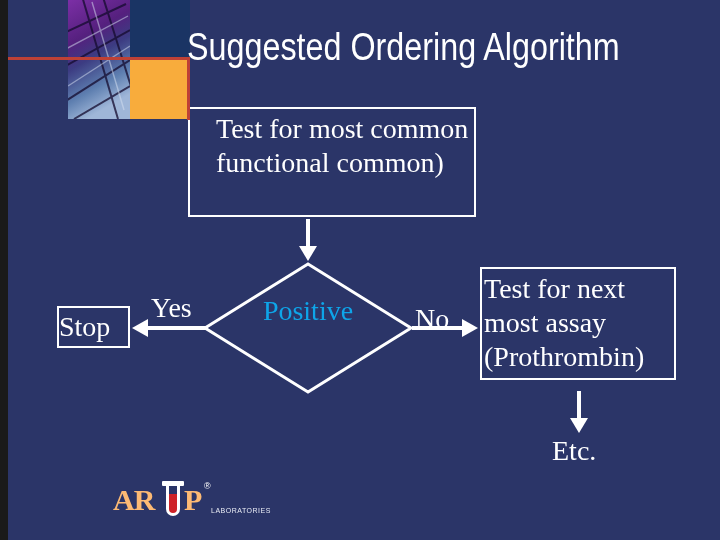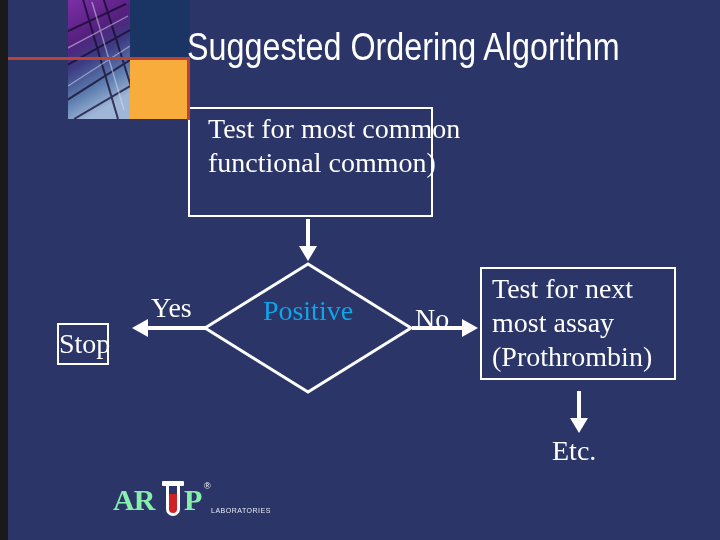--- a/index.html
+++ b/index.html
@@ -17,41 +17,41 @@
   
   .title {
     position:absolute; left:179px; top:27px; margin:0;
     font-family:"Liberation Sans", sans-serif; font-weight:400;
     font-size:38px; line-height:40px; color:#FFFFFF; white-space:nowrap;
     transform:scaleX(0.85); transform-origin:0 0;
   }
   
   .fc-text { font-size:28px; line-height:33px; color:#0ea5e9; }
   .box { position:absolute; box-sizing:border-box; border:2px solid #FFFFFF; }
-  .start-box { left:180px; top:107px; width:245px; height:110px; padding:3px 0 0 18px; }
+  .start-box { left:180px; top:107px; width:288px; height:110px; padding:3px 0 0 26px; }
   .start-box .line, .next-box .line { font-size:28px; line-height:34px; white-space:nowrap; }
-  .next-box { left:472px; top:267px; width:196px; height:113px; padding:3px 0 0 10px; }
-  .stop-box { left:49px; top:323px; width:52px; height:42px; text-align:left; }
+  .next-box { left:472px; top:267px; width:196px; height:113px; padding:3px 0 0 2px; }
+  .stop-box { left:49px; top:306px; width:73px; height:42px; text-align:left; }
   .stop-box .line { font-size:28px; line-height:37px; }
   .diamond-svg { position:absolute; left:194px; top:261px; }
   .diamond-label { position:absolute; left:194px; top:294px; width:212px; text-align:center; }
   .lbl { position:absolute; font-size:28px; line-height:30px; white-space:nowrap; }
   .lbl-yes { left:143px; top:293px; }
   .lbl-no  { left:407px; top:304px; }
   .lbl-etc { left:544px; top:436px; }
   .arrow { position:absolute; }
   .arr-1 { left:288px; top:218px; }
   .arr-left  { left:122px; top:316px; }
   .arr-right { left:404px; top:316px; }
   .arr-2 { left:559px; top:390px; }
   
   .logo { position:absolute; left:105px; top:479px; width:160px; height:46px; }
   .logo-ar, .logo-p {
     position:absolute; font-family:"Liberation Serif", serif; font-weight:bold;
-    font-size:30px; line-height:30px; letter-spacing:-1px; color:#86efac;text-align:center;
+    font-size:30px; line-height:30px; letter-spacing:-1px; color:#fdba74;text-align:center;
   }
   .logo-ar { left:0; top:6px; }
   .logo-p  { left:71px; top:6px; }
   .logo-reg { position:absolute; left:91px; top:2px; font-family:"Liberation Sans", sans-serif; font-size:9px; color:#FFFFFF; }
   .logo-sub { position:absolute; left:98px; top:28px; font-family:"Liberation Sans", sans-serif;
               font-size:7px; letter-spacing:0.5px; color:#E9ECF5; white-space:nowrap; }
   .tube { position:absolute; left:49px; top:0; width:22px; height:42px; }
   .tube-rim { position:absolute; left:0; top:2px; width:22px; height:5px; background:#FFFFFF; border-radius:1px; }
   .tube-body {
     position:absolute; left:4px; top:4px; width:8px; height:30px;

